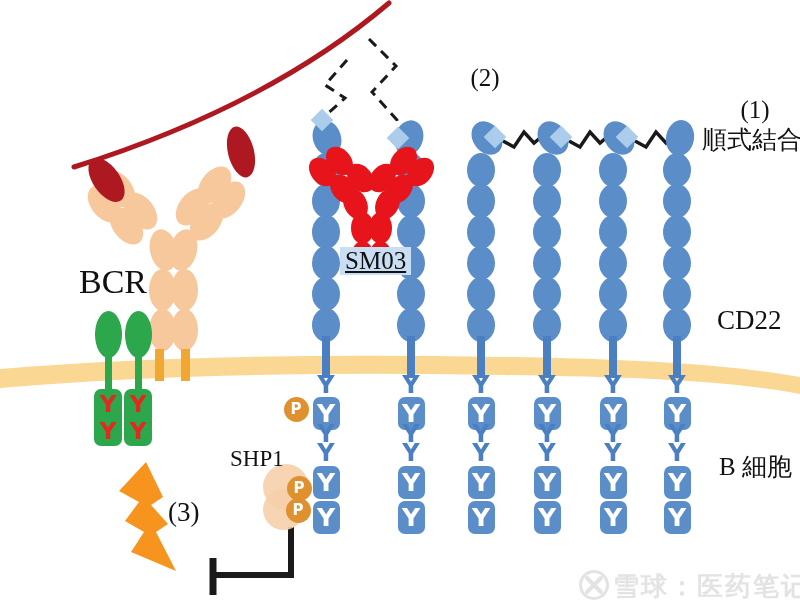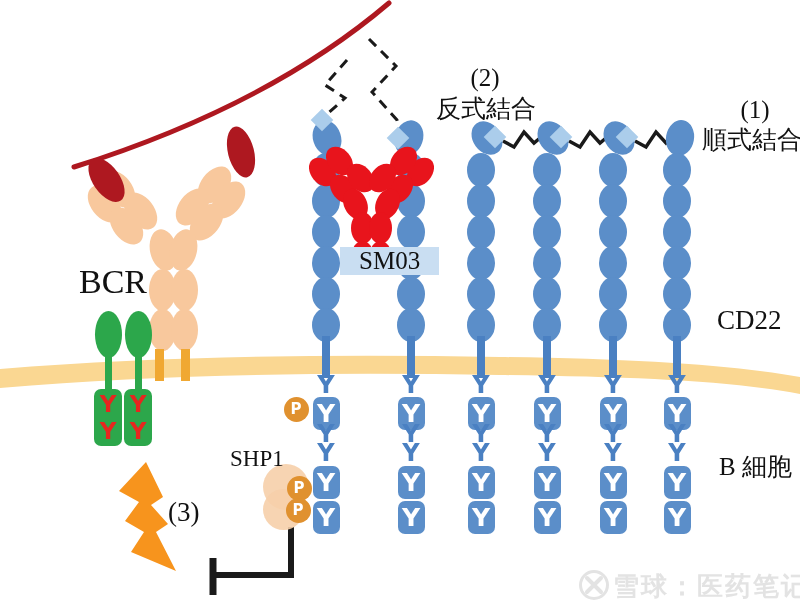--- a/index.html
+++ b/index.html
@@ -15,21 +15,21 @@
   .yrect{position:absolute;border-radius:7px;display:flex;align-items:center;
          justify-content:center;font-family:"DejaVu Sans",sans-serif;font-weight:bold;}
   .pcircle{position:absolute;border-radius:50%;display:flex;align-items:center;
            justify-content:center;font-family:"DejaVu Sans",sans-serif;font-weight:bold;}
   .blob{position:absolute;border-radius:50%;}
   .gbox{position:absolute;border-radius:7px;display:flex;flex-direction:column;
         align-items:center;justify-content:center;gap:1px;
         font-family:"DejaVu Sans",sans-serif;font-weight:bold;}
   .label{position:absolute;z-index:6;color:var(--text-black);white-space:nowrap;}
   .cjk{font-family:"Liberation Serif",serif;}
-  #sm03-label{background:var(--label-bg);padding:0 19px;}
+  #sm03-label{background:var(--label-bg);padding:0 5px;text-decoration:underline;}
   #watermark{font-family:"DejaVu Sans",sans-serif;font-weight:bold;
              color:var(--watermark-gray);letter-spacing:2px;}
 </style>
 </head>
 <body>
 
 <div id="stage">
 
   <svg id="bg" width="800" height="610" viewBox="0 0 800 610">
 
@@ -193,21 +193,20 @@
       <div class="pcircle" style="left: 283.5px; top: 396.5px; width: 25px; height: 25px; background: rgb(224, 145, 47); color: rgb(255, 255, 255); font-size: 15px;">P</div>
       <div class="blob" style="left: 263px; top: 464px; width: 46px; height: 46px; background: rgb(246, 207, 170); opacity: 0.9;"></div>
       <div class="blob" style="left: 263px; top: 489px; width: 41px; height: 41px; background: rgb(246, 207, 170); opacity: 0.9;"></div>
       <div class="pcircle" style="left: 286.5px; top: 475.5px; width: 25px; height: 25px; background: rgb(224, 145, 47); color: rgb(255, 255, 255); font-size: 15px;">P</div>
       <div class="pcircle" style="left: 285.5px; top: 497.5px; width: 25px; height: 25px; background: rgb(224, 145, 47); color: rgb(255, 255, 255); font-size: 15px;">P</div>
     </div>
 
   <div class="label" style="left:79px;top:263px;font-size:34px;">BCR</div>
   <div class="label" id="sm03-label" style="left:340px;top:247px;font-size:25px;">SM03</div>
   <div class="label cjk" style="left:455px;top:64px;width:60px;text-align:center;font-size:25px;">(2)</div>
-  <div class="label cjk" style="left:436px;top:92px;font-size:25px;">反式結合</div>
   <div class="label cjk" style="left:725px;top:96px;width:60px;text-align:center;font-size:25px;">(1)</div>
   <div class="label cjk" style="left:702px;top:123px;font-size:25px;">順式結合</div>
   <div class="label" style="left:717px;top:305px;font-size:27px;">CD22</div>
   <div class="label cjk" style="left:719px;top:450px;font-size:25px;">B 細胞</div>
   <div class="label" style="left:230px;top:446px;font-size:23px;">SHP1</div>
   <div class="label" style="left:168px;top:497px;font-size:27px;">(3)</div>
   <div class="label" id="watermark" style="left:613px;top:569px;font-size:26px;">雪球：医药笔记</div>
 </div>
 
 </body></html>

